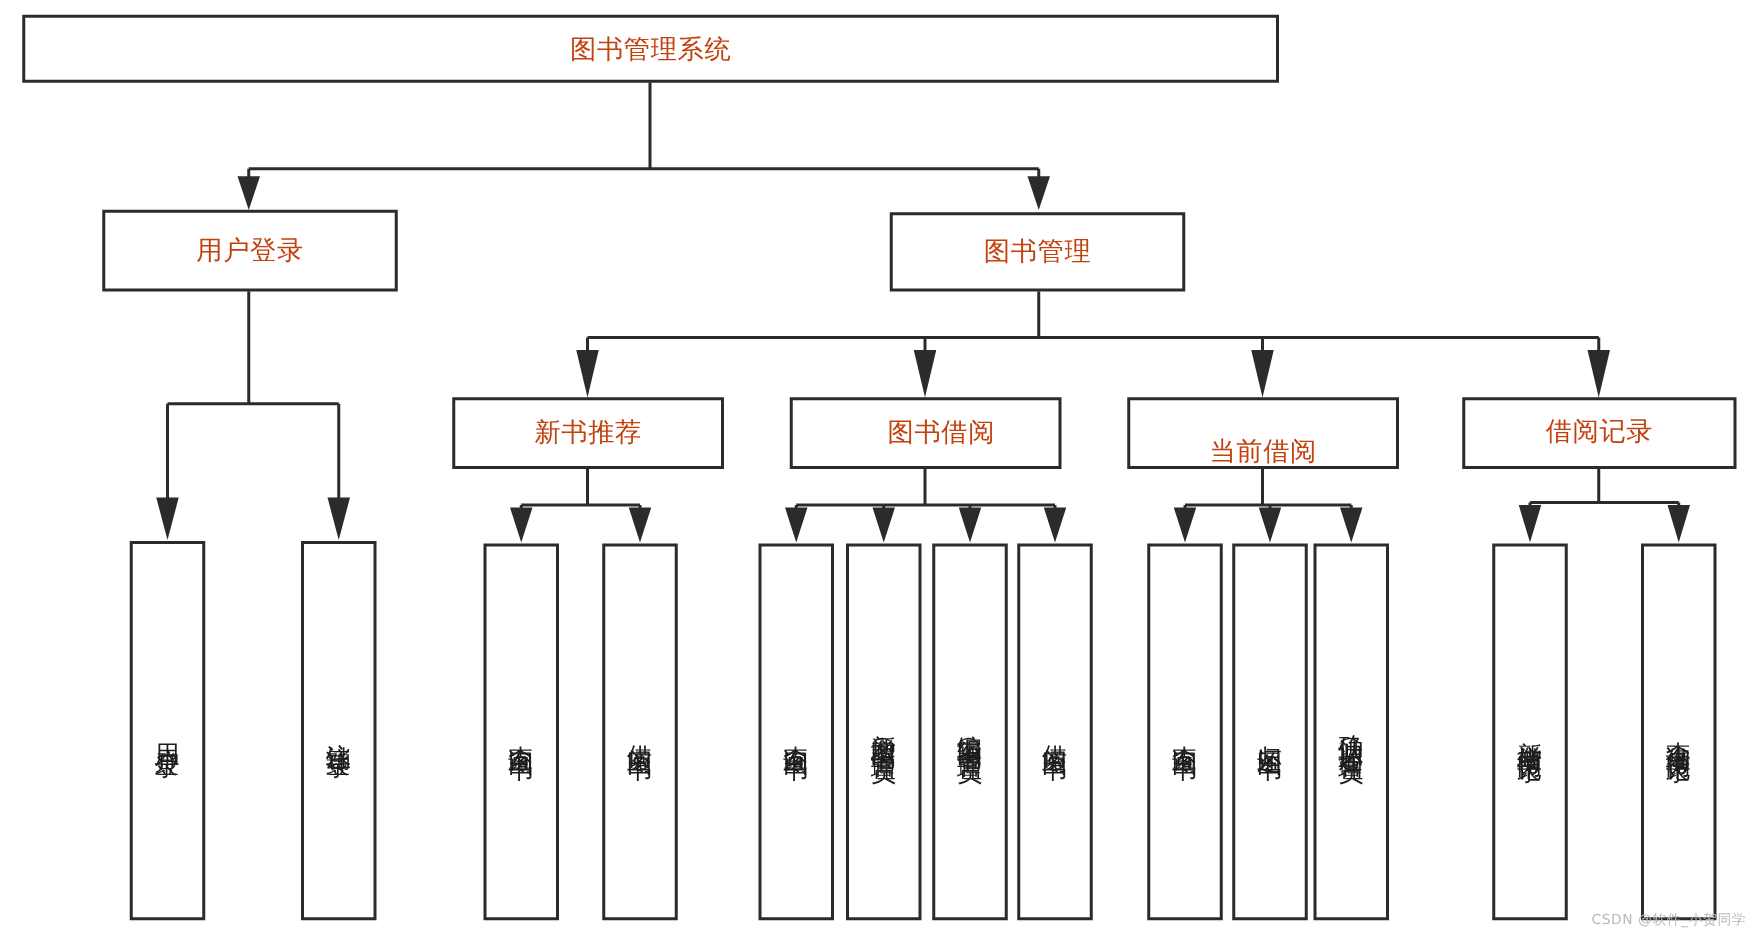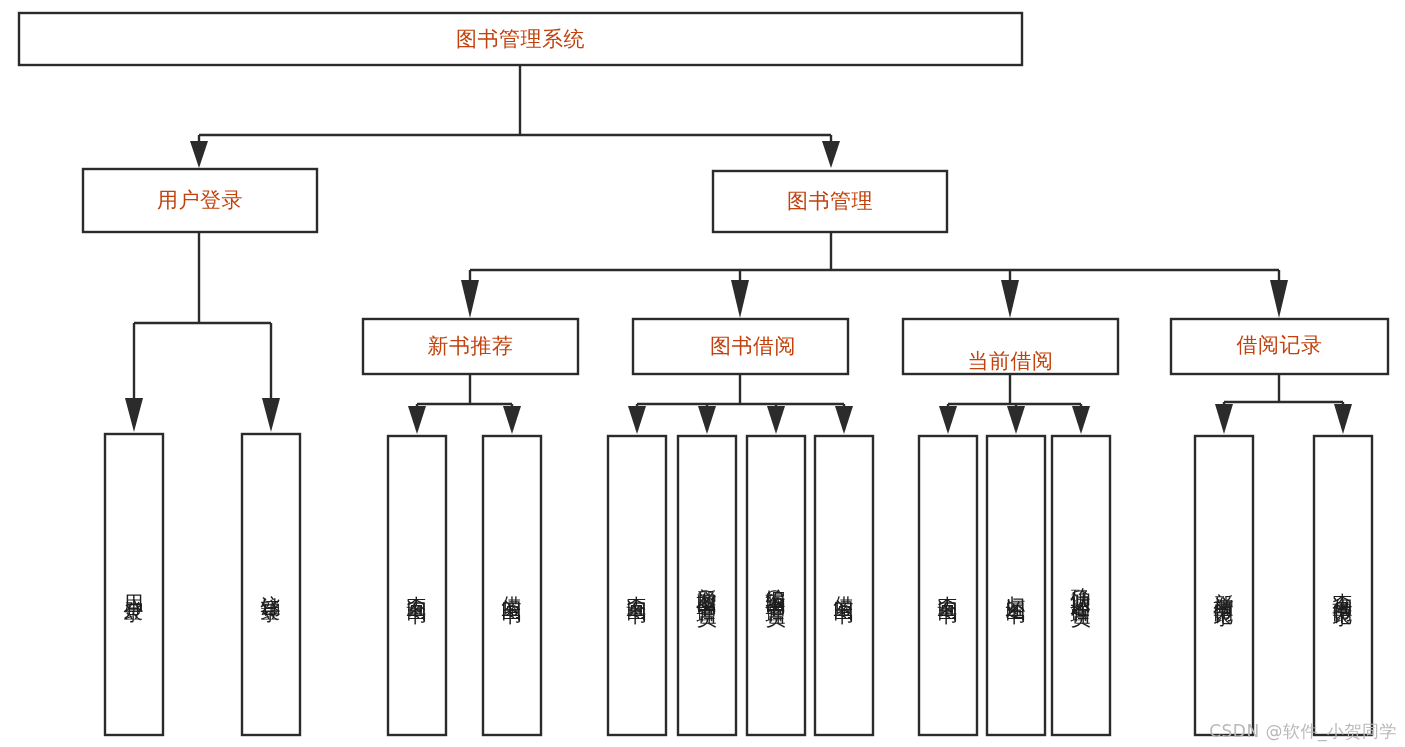--- a/index.html
+++ b/index.html
@@ -64,21 +64,21 @@
     color: #1d1d1d;
     letter-spacing: 3px;
     line-height: 1;
     white-space: nowrap;
     pointer-events: none;
   }
   .watermark {
     position: absolute;
     right: 8px;
     bottom: 4px;
-    font-size: 17px;
+    font-size: 11px;
     color: #b9b9b9;
     white-space: nowrap;
     letter-spacing: 0.5px;
   }
 </style>
 </head>
 <body>
 
 <div id="diagram-root">
 

